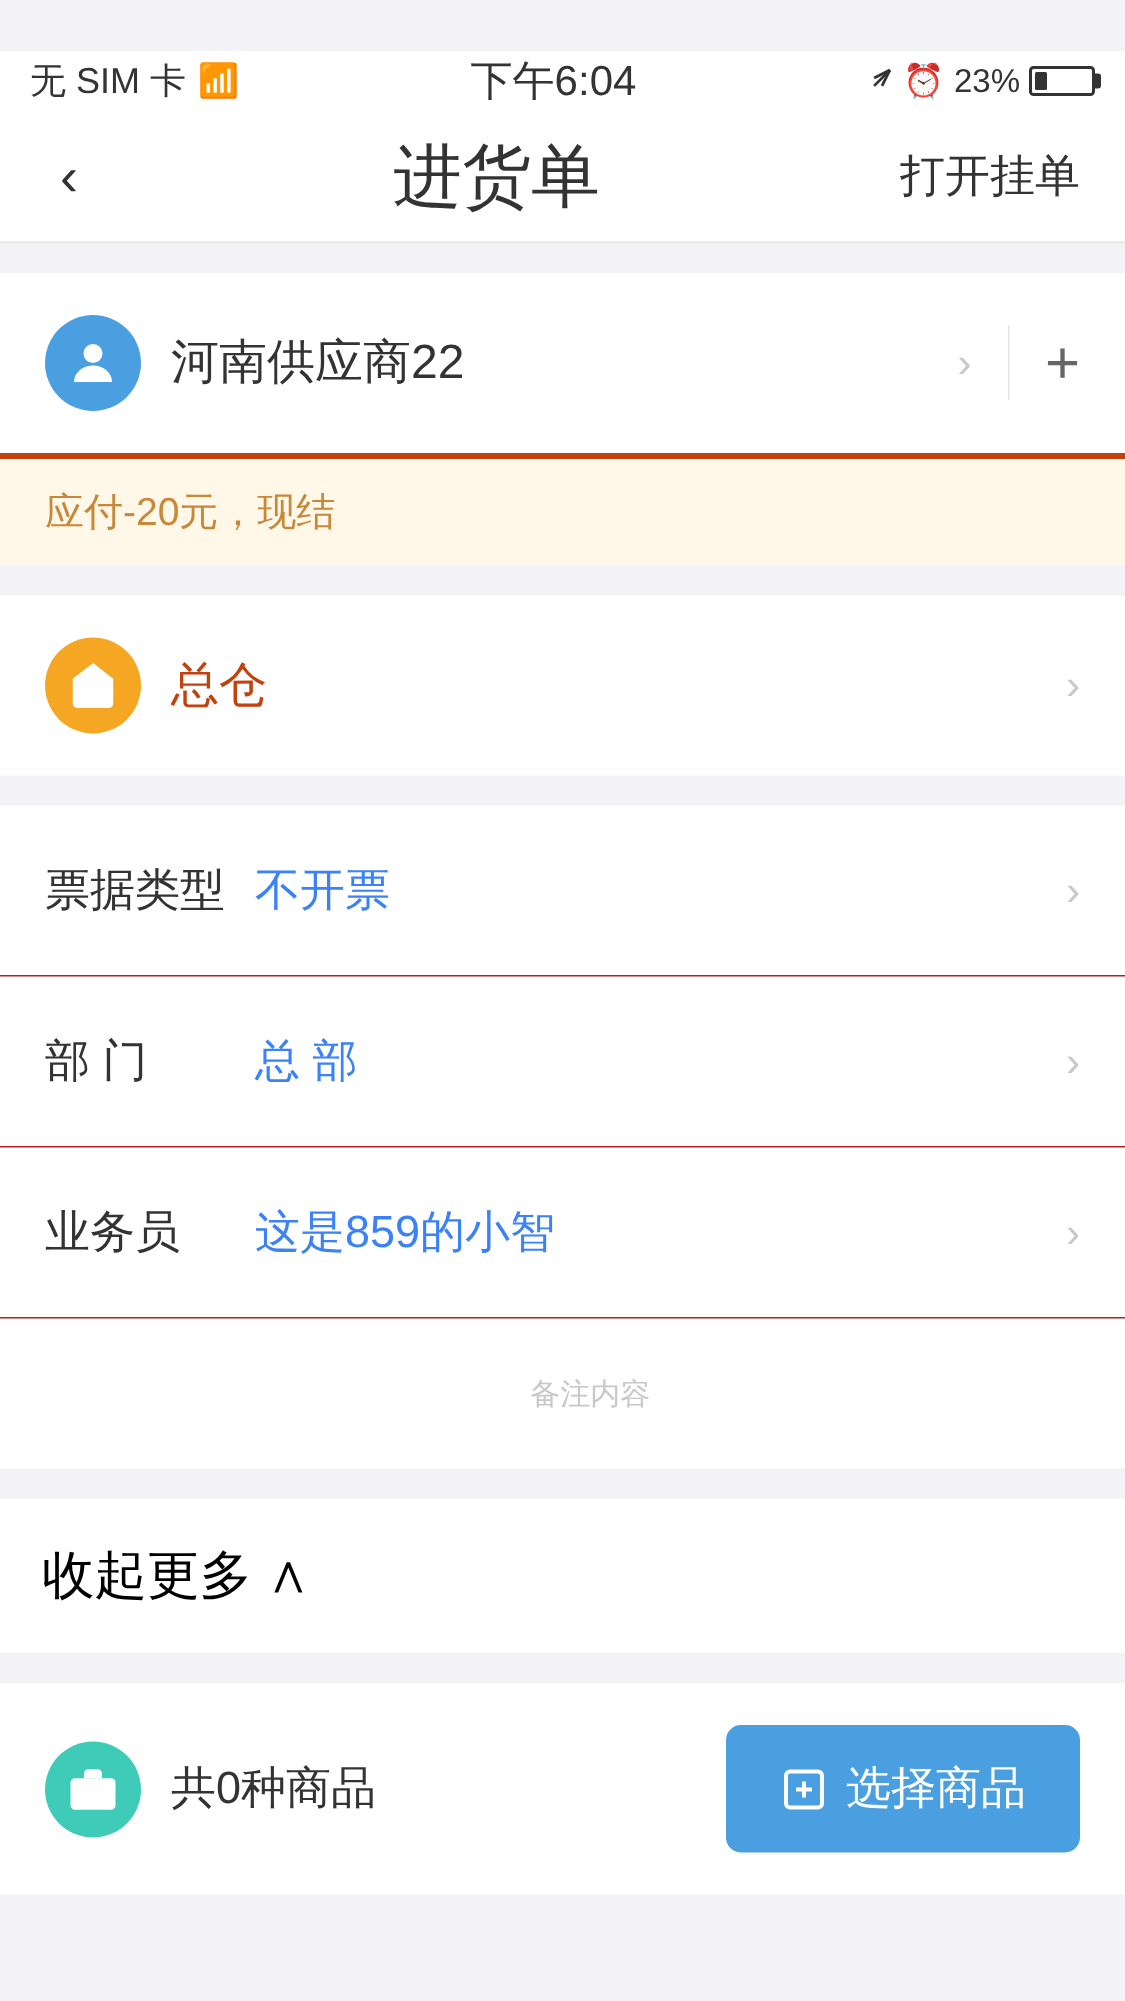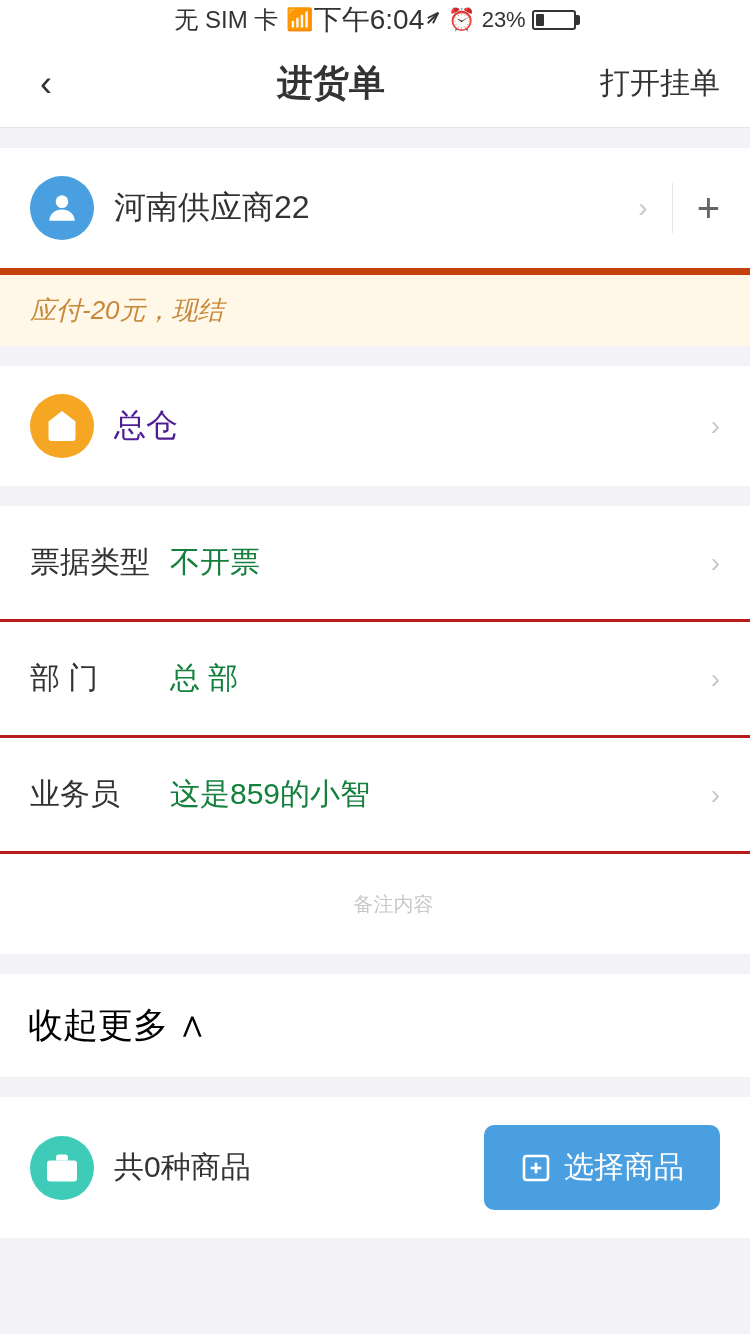--- a/index.html
+++ b/index.html
@@ -12,24 +12,25 @@
       font-size: 28px;
       color: #333;
     }
 
     
     .status-bar {
       height: 40px;
       background: #fff;
       display: flex;
       align-items: center;
-      justify-content: center;
+      justify-content: space-between;
       padding: 0 20px;
       font-size: 24px;
       color: #333;
+      margin-top: 34px;
     }
     .status-left { display: flex; align-items: center; gap: 8px; }
     .status-center { font-size: 28px; font-weight: 500; }
     .status-right { display: flex; align-items: center; gap: 6px; font-size: 22px; }
     .battery-icon {
       width: 44px; height: 20px;
       border: 2px solid #333;
       border-radius: 3px;
       position: relative;
       display: inline-flex;
@@ -64,22 +65,22 @@
       padding: 0 30px;
       border-bottom: 1px solid #e5e5e5;
     }
     .nav-back {
       font-size: 36px;
       color: #333;
       cursor: pointer;
       padding: 10px;
     }
     .nav-title {
-      font-size: 36px;
-      font-weight: 700;
+      font-size: 46px;
+      font-weight: 400;
       color: #333;
     }
     .nav-action {
       font-size: 30px;
       color: #333;
       cursor: pointer;
     }
 
     
     .section-gap {
@@ -92,21 +93,21 @@
       background: #fff;
       margin-bottom: 0;
     }
 
     
     .supplier-row {
       display: flex;
       align-items: center;
       padding: 28px 30px;
       background: #fff;
-      border-bottom: 7px solid #c2410c;
+      border-bottom: 4px solid #c2410c;
     }
     .supplier-avatar {
       width: 64px;
       height: 64px;
       border-radius: 50%;
       background: #4a9fe0;
       display: flex;
       align-items: center;
       justify-content: center;
       margin-right: 20px;
@@ -135,21 +136,20 @@
       cursor: pointer;
       line-height: 1;
     }
 
     
     .notice-banner {
       background: #fff8e8;
       padding: 18px 30px;
       font-size: 26px;
       color: #c8883a;
-      font-style: italic;
     }
 
     
     .warehouse-row {
       display: flex;
       align-items: center;
       padding: 28px 30px;
       background: #fff;
       margin-top: 20px;
     }
@@ -161,46 +161,46 @@
       display: flex;
       align-items: center;
       justify-content: center;
       margin-right: 20px;
       flex-shrink: 0;
     }
     .warehouse-icon-wrap svg { width: 36px; height: 36px; }
     .warehouse-name {
       flex: 1;
       font-size: 32px;
-      color: #4c1d95;
+      color: #c2410c;
     }
 
     
     .form-section {
       background: #fff;
       margin-top: 20px;
     }
     .form-row {
       display: flex;
       align-items: center;
       padding: 36px 30px;
-      border-bottom: 3px solid #b91c1c;
+      border-bottom: 1px solid #b91c1c;
       min-height: 100px;
     }
     .form-row:last-child { border-bottom: none; }
     .form-label {
       font-size: 30px;
       color: #333;
       width: 120px;
       flex-shrink: 0;
     }
     .form-value {
       flex: 1;
       font-size: 30px;
-      color: #15803d;
+      color: #3b82f6;
       margin-left: 20px;
     }
     .form-placeholder {
       flex: 1;
       font-size: 20px;
       color: #c7c7cc;
       margin-left: 37px;
       text-align: center;
     }
 

